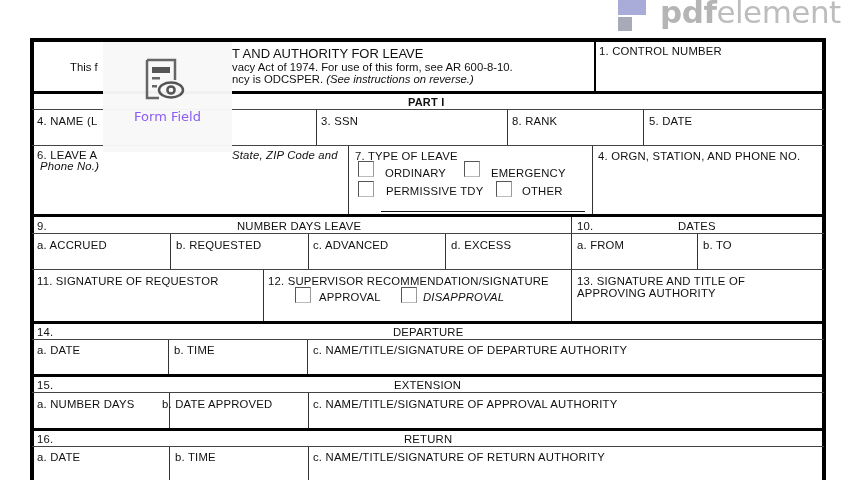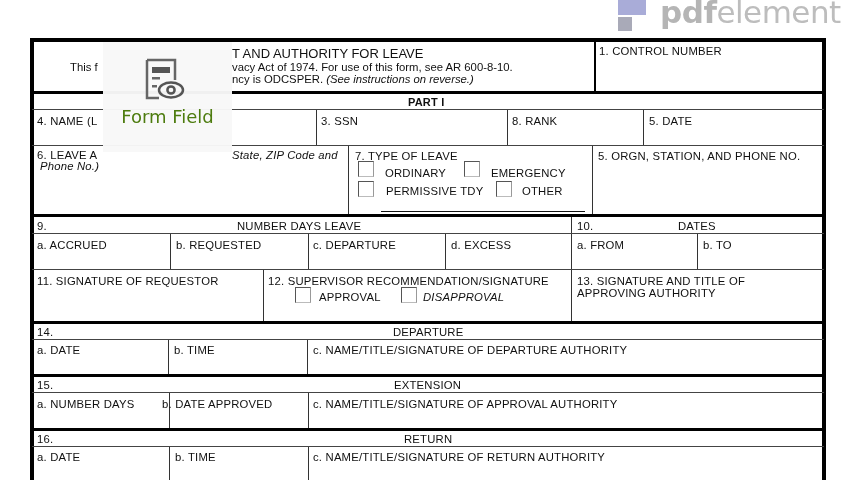--- a/index.html
+++ b/index.html
@@ -18,21 +18,21 @@
   .hline { position: absolute; height: 1px; background: #444; }
   .vline { position: absolute; width: 1px; background: #333; }
   .chk { position: absolute; width: 16px; height: 16px; border: 1px solid #555; border-right-color: #999; border-bottom-color: #bbb; background: #fff; }
 
   .title { position: absolute; font-weight: normal; font-size: 13px; white-space: nowrap; }
   .sub { position: absolute; font-size: 11.3px; white-space: nowrap; }
   .sub i { font-style: italic; }
 
   .overlay { position: absolute; left: 103px; top: 42px; width: 129px; height: 110px; background: rgba(248,248,248,0.97); }
   .overlay .ico { position: absolute; left: 42px; top: 16px; }
-  .overlay .t { position: absolute; left: 0; width: 129px; text-align: center; font-family: "DejaVu Sans", sans-serif; font-size: 18px; color: #4d7c0f; line-height: 21px; }
+  .overlay .t { position: absolute; left: 0; width: 129px; text-align: center; font-family: "DejaVu Sans", sans-serif; font-size: 13px; color: #8b5cf6; line-height: 21px; }
 </style>
 </head>
 <body>
 
 <div class="logo">
   <div class="sq1"></div>
   <div class="sq2"></div>
   <div class="txt"><b>pdf</b><span>element</span></div>
 </div>
 
@@ -66,34 +66,34 @@
 <div class="chk" style="left:358px;top:161px;"></div>
 <div class="lbl" style="left:385px;top:167px;">ORDINARY</div>
 <div class="chk" style="left:464px;top:161px;"></div>
 <div class="lbl" style="left:491px;top:167px;">EMERGENCY</div>
 <div class="chk" style="left:358px;top:181px;"></div>
 <div class="lbl" style="left:386px;top:185px;">PERMISSIVE TDY</div>
 <div class="chk" style="left:496px;top:181px;"></div>
 <div class="lbl" style="left:522px;top:185px;">OTHER</div>
 <div class="hline" style="left:381px;top:211px;width:204px;background:#111;"></div>
 <div class="vline" style="left:592px;top:146px;height:68px;"></div>
-<div class="lbl" style="left:598px;top:150px;">5.  ORGN, STATION, AND PHONE NO.</div>
+<div class="lbl" style="left:598px;top:150px;">4.  ORGN, STATION, AND PHONE NO.</div>
 <div class="hline-thick" style="left:32px;top:214px;width:792px;"></div>
 
 <div class="lbl" style="left:37px;top:220px;">9.</div>
 <div class="lbl" style="left:237px;top:220px;">NUMBER DAYS LEAVE</div>
 <div class="vline" style="left:571px;top:217px;height:52px;"></div>
 <div class="lbl" style="left:577px;top:220px;">10.</div>
 <div class="lbl" style="left:678px;top:220px;">DATES</div>
 <div class="hline" style="left:32px;top:233px;width:792px;"></div>
 <div class="lbl" style="left:37px;top:239px;">a.  ACCRUED</div>
 <div class="vline" style="left:170px;top:234px;height:35px;"></div>
 <div class="lbl" style="left:176px;top:239px;">b.  REQUESTED</div>
 <div class="vline" style="left:308px;top:234px;height:35px;"></div>
-<div class="lbl" style="left:313px;top:239px;">c.  DEPARTURE</div>
+<div class="lbl" style="left:313px;top:239px;">c.  ADVANCED</div>
 <div class="vline" style="left:445px;top:234px;height:35px;"></div>
 <div class="lbl" style="left:451px;top:239px;">d.  EXCESS</div>
 <div class="lbl" style="left:577px;top:239px;">a.  FROM</div>
 <div class="vline" style="left:697px;top:234px;height:35px;"></div>
 <div class="lbl" style="left:703px;top:239px;">b.  TO</div>
 <div class="hline" style="left:32px;top:269px;width:792px;"></div>
 
 <div class="lbl" style="left:37px;top:275px;">11.  SIGNATURE OF REQUESTOR</div>
 <div class="vline" style="left:263px;top:270px;height:52px;"></div>
 <div class="lbl" style="left:268px;top:275px;">12.  SUPERVISOR RECOMMENDATION/SIGNATURE</div>

